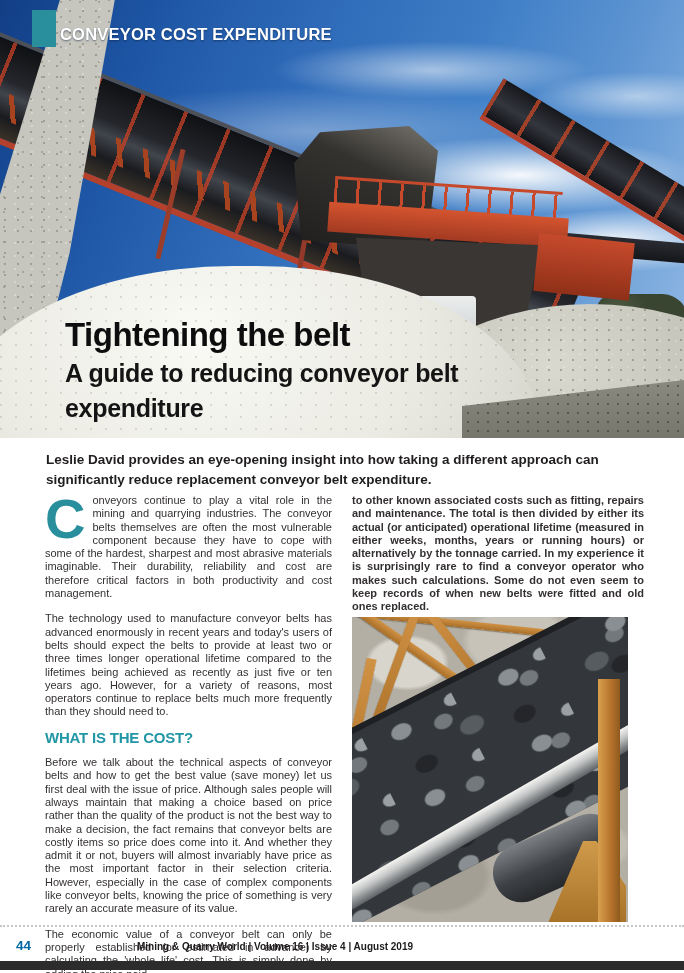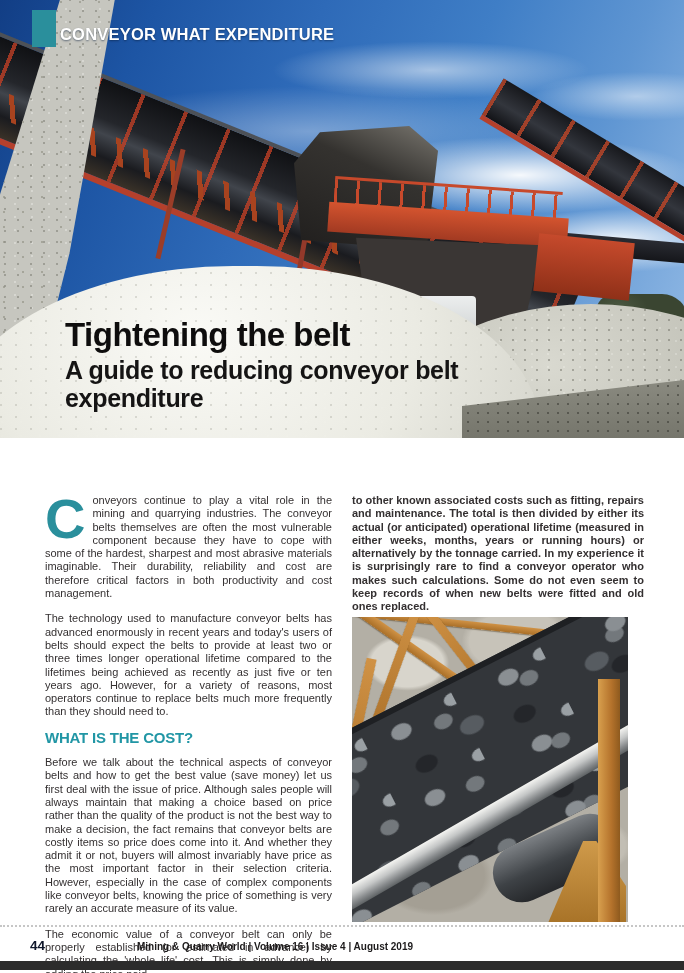--- a/index.html
+++ b/index.html
@@ -82,21 +82,21 @@
     background-image:
       radial-gradient(circle 1.7px at 6px 6px,rgba(40,40,35,.5) 40%,rgba(0,0,0,0) 55%),
       linear-gradient(180deg,#8a8a80,#76766c);
     background-size:10px 9px,100% 100%;}
 
   .kicker-rect{left:32px;top:10px;width:24px;height:37px;background:#2a8f9c;}
   .kicker{left:60px;top:25px;font-size:16.5px;font-weight:bold;color:#ffffff;
     letter-spacing:.2px;text-shadow:0 1px 2px rgba(10,30,60,.55);}
   .hero-title{left:65px;top:316px;font-size:33px;font-weight:bold;color:#0e0d0d;letter-spacing:-.5px;}
   .hero-sub{left:65px;top:356px;width:420px;font-size:25px;font-weight:bold;color:#151414;
-    line-height:28px;letter-spacing:-.3px;}
+    line-height:35px;letter-spacing:-.3px;}
 
   
   .standfirst{position:absolute;left:46px;top:450px;width:594px;font-size:13.5px;font-weight:bold;
     color:#201d1e;line-height:20px;}
   .col{position:absolute;top:494px;font-size:11px;line-height:13.3px;text-align:justify;color:#343031;}
   .col-left{left:45px;width:287px;}
   .col-right{left:352px;width:292px;font-weight:bold;}
   .col p{margin:0 0 12px 0;}
   .dropcap{float:left;font-size:56px;line-height:45px;font-weight:bold;color:#2a8f9c;
     margin:2px 7px 0 0;font-family:"Liberation Sans",sans-serif;}
@@ -134,21 +134,21 @@
   .p2-roller{left:138px;top:212px;width:132px;height:58px;transform:rotate(-24deg);border-radius:28px;
     background:linear-gradient(180deg,#7c8084,#3e4246 55%,#26282b);}
   .p2-bracket{left:196px;top:224px;width:78px;height:82px;
     clip-path:polygon(0 100%,45% 0,62% 0,100% 55%,100% 100%);
     background:linear-gradient(180deg,#cf9a4a,#a87328);}
   .p2-post{left:246px;top:62px;width:22px;height:243px;
     background:linear-gradient(90deg,#d8a04e,#b5732c 60%,#8e5a1e);}
 
   
   .divider{position:absolute;left:0;top:925px;width:684px;border-top:2px dotted #c6c6c6;}
-  .pagenum{position:absolute;left:30px;top:938px;font-size:13.5px;font-weight:bold;color:#0f172a;}
+  .pagenum{position:absolute;left:16px;top:938px;font-size:13.5px;font-weight:bold;color:#0369a1;}
   .journal{position:absolute;left:127px;top:941px;font-size:10px;font-weight:bold;color:#1c1a1b;padding-left:10px;}
   .footbar{position:absolute;left:0;top:961px;width:684px;height:9px;background:#2c2c2c;}
 </style>
 </head>
 <body>
 
 <div class="page">
 
   <div class="hero">
     <div class="conv-right"></div>
@@ -164,25 +164,26 @@
     <div class="deck"></div>
     <div class="underbody"></div>
     <div class="engine"></div>
     <div class="cab"></div>
     <div class="spray"></div>
     <div class="pile-left"></div>
     <div class="pile-mid"></div>
     <div class="pile-bright"></div>
     <div class="corner-dark"></div>
     <div class="kicker-rect"></div>
-    <div class="kicker">CONVEYOR WHAT EXPENDITURE</div>
+    <div class="kicker">CONVEYOR COST EXPENDITURE</div>
     <div class="hero-title">Tightening the belt</div>
     <div class="hero-sub">A guide to reducing conveyor belt expenditure</div>
   </div>
 
+  <div class="standfirst">Leslie David provides an eye-opening insight into how taking a different approach can significantly reduce replacement conveyor belt expenditure.</div>
 
   <div class="col col-left">
     <p><span class="dropcap">C</span><span>onveyors continue to play a vital role in the mining and quarrying industries. The conveyor belts themselves are often the most vulnerable component because they have to cope with some of the hardest, sharpest and most abrasive materials imaginable. Their durability, reliability and cost are therefore critical factors in both productivity and cost management.</span></p>
     <p>The technology used to manufacture conveyor belts has advanced enormously in recent years and today's users of belts should expect the belts to provide at least two or three times longer operational lifetime compared to the lifetimes being achieved as recently as just five or ten years ago. However, for a variety of reasons, most operators continue to replace belts much more frequently than they should need to.</p>
     <p class="sect-head">WHAT IS THE COST?</p>
     <p>Before we talk about the technical aspects of conveyor belts and how to get the best value (save money) let us first deal with the issue of price. Although sales people will always maintain that making a choice based on price rather than the quality of the product is not the best way to make a decision, the fact remains that conveyor belts are costly items so price does come into it. And whether they admit it or not, buyers will almost invariably have price as the most important factor in their selection criteria. However, especially in the case of complex components like conveyor belts, knowing the price of something is very rarely an accurate measure of its value.</p>
     <p>The economic value of a conveyor belt can only be properly established (or estimated in advance) by calculating the 'whole life' cost. This is simply done by adding the price paid</p>
   </div>
 
   <div class="col col-right">

